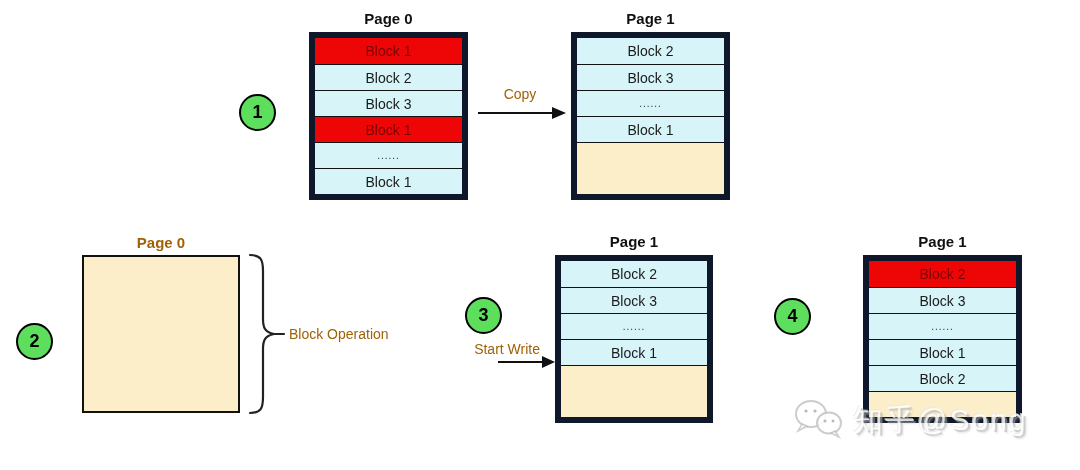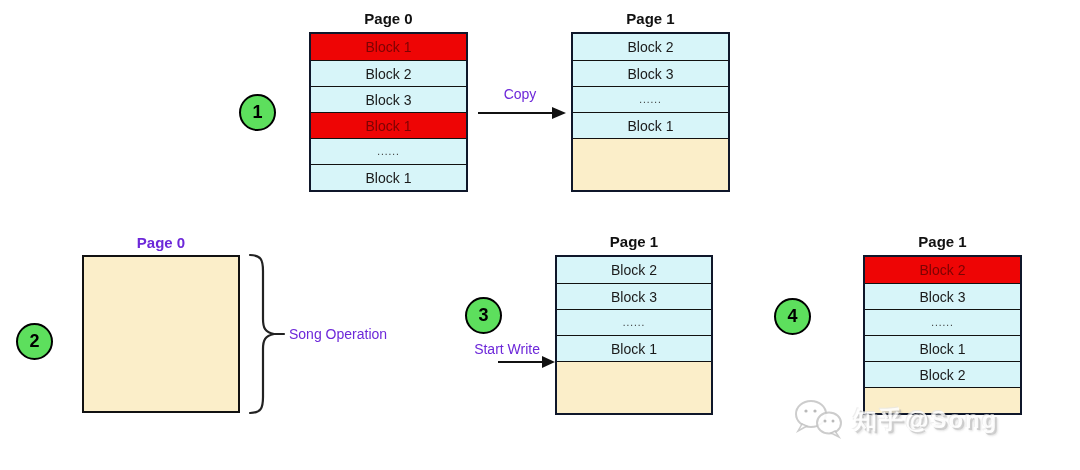--- a/index.html
+++ b/index.html
@@ -9,43 +9,43 @@
 
   
   .badge { position:absolute; width:37px; height:37px; border-radius:50%;
     background:#5ddf5d; border:2.5px solid #000; display:flex; align-items:center;
     justify-content:center; font-size:18px; font-weight:bold; color:#000; }
 
   
   .tbl { position:absolute; }
   .tbl-title { text-align:center; font-size:15px; font-weight:bold; color:#111;
     height:24px; line-height:22px; }
-  .rows { border:2px solid #0f172a; }
+  .rows { border:6px solid #0f172a; }
   .row { height:26px; display:flex; align-items:center; justify-content:center;
     font-size:14px; color:#1a1a1a; background:#d7f5f9; }
   .row + .row { border-top:1.8px solid #111; }
   .row[data-state="invalid"] { background:#ee0505; color:#7c0303; }
   .row.dots { font-size:10px; letter-spacing:1px; color:#333; }
   .row.free { background:#fbeec9; }
   .row.free-tall { height:52px; background:#fbeec9; }
 
   
   .page-square { position:absolute; background:#fbeec9; border:2px solid #111; }
 
   
-  .lbl { position:absolute; font-size:14px; color:#6d28d9; white-space:nowrap; }
+  .lbl { position:absolute; font-size:14px; color:#a16207; white-space:nowrap; }
   .lbl.center { text-align:center; }
 
   
   svg.arrow, svg.brace { position:absolute; overflow:visible; }
 
   
   .watermark { position:absolute; display:flex; align-items:center; gap:8px;
     opacity:0.9; pointer-events:none; }
-  .wm-text { font-size:24px; font-weight:bold; color:rgba(255,255,255,0.92);
+  .wm-text { font-size:30px; font-weight:normal; color:rgba(255,255,255,0.92);
     text-shadow:2px 2px 0 rgba(175,175,175,0.55), -1px -1px 0 rgba(230,230,230,0.8),
     3px 3px 2px rgba(160,160,160,0.35); letter-spacing:2px; }
 </style>
 </head>
 <body>
 
 <div class="canvas">
 
   <div class="badge" style="left:239px; top:94px;">1</div>
 
@@ -79,21 +79,21 @@
   </div>
 
   <div class="badge" style="left:16px; top:323px;">2</div>
 
   <div class="lbl center" style="left:82px; top:234px; width:158px; font-weight:bold; font-size:15px;">Page 0</div>
   <div class="page-square" style="left:82px; top:255px; width:158px; height:158px;"></div>
 
   <svg class="brace" style="left:248px; top:253px;" width="40" height="162">
     <path d="M2 2 C 13 2, 15 7, 15 18 L 15 66 C 15 75, 17 79, 26 81 C 17 83, 15 87, 15 96 L 15 144 C 15 155, 13 160, 2 160 M 26 81 L 36 81" fill="none" stroke="#222" stroke-width="2.2" stroke-linecap="round"></path>
   </svg>
-  <div class="lbl" style="left:289px; top:326px;">Song Operation</div>
+  <div class="lbl" style="left:289px; top:326px;">Block Operation</div>
 
   <div class="badge" style="left:465px; top:297px;">3</div>
   <div class="lbl center" style="left:440px; top:341px; width:100px;text-align:right;">Start Write</div>
   <svg class="arrow" style="left:496px; top:352px;" width="60" height="20">
     <line x1="2" y1="10" x2="46" y2="10" stroke="#111" stroke-width="2"></line>
     <polygon points="46,4 59,10 46,16" fill="#111"></polygon>
   </svg>
 
   <div class="tbl" style="left:555px; top:231px; width:158px;">
     <div class="tbl-title">Page 1</div>

